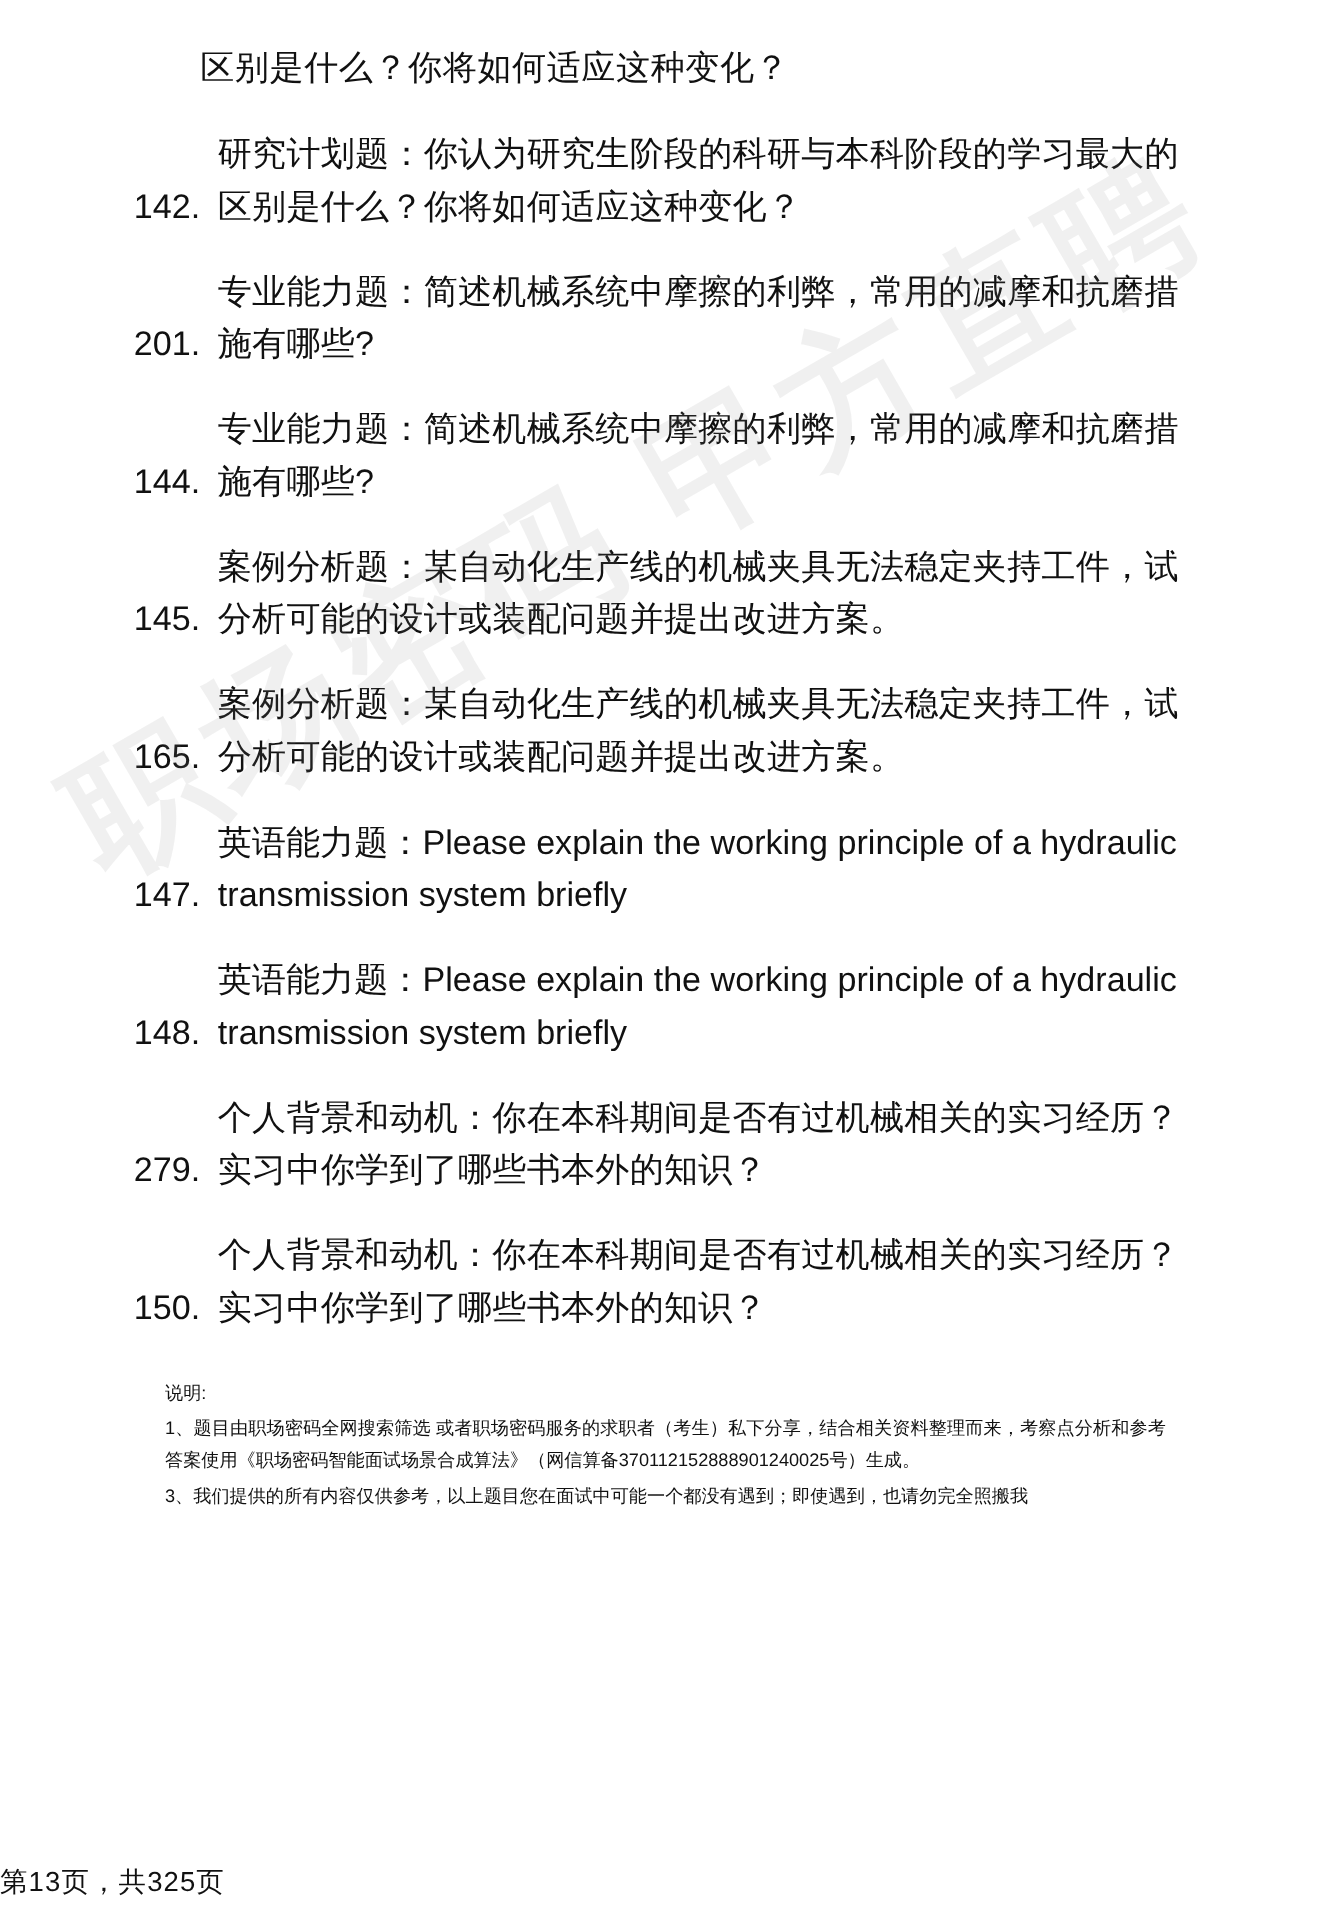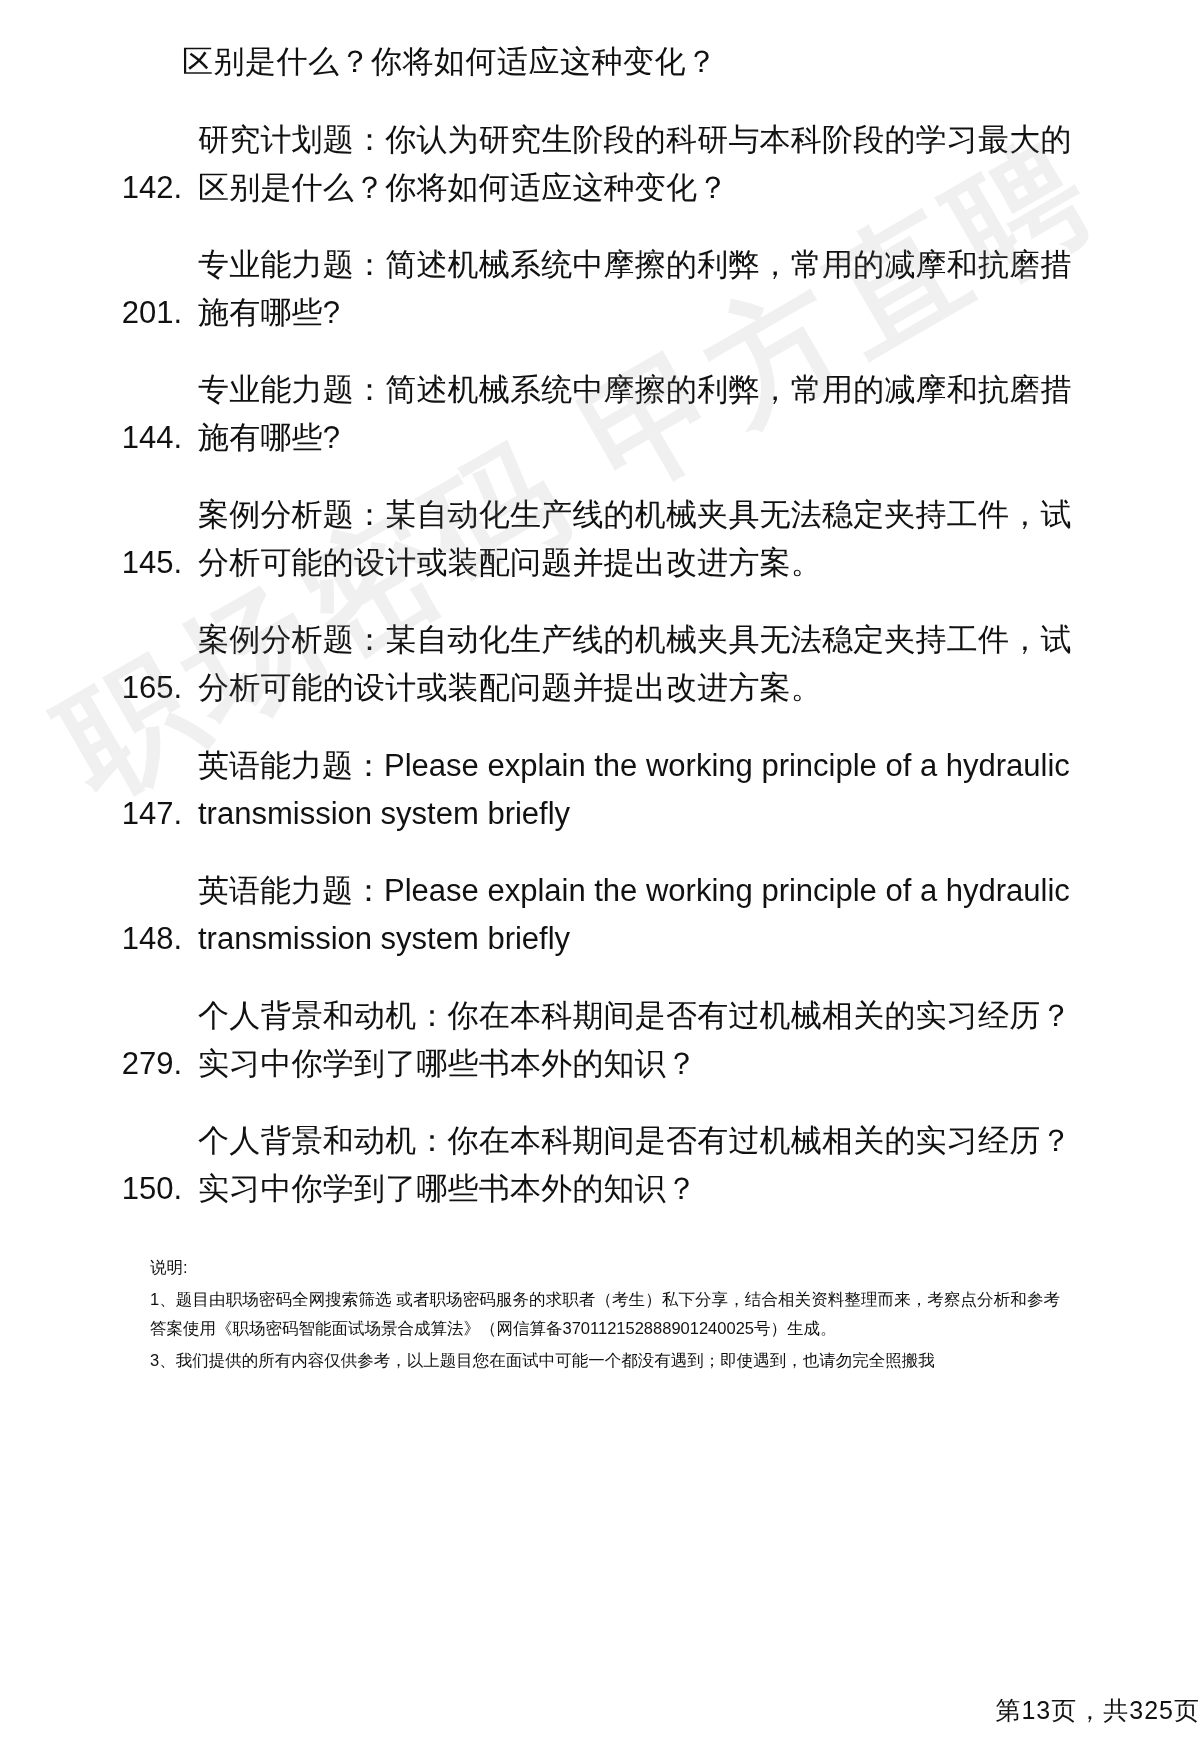--- a/index.html
+++ b/index.html
@@ -83,21 +83,21 @@
   }
   .notes p {
     margin: 0 0 4px 0;
     text-align: justify;
   }
   .footer {
     position: absolute;
     left: 0;
     right: 0;
     bottom: 28px;
-    text-align: right;
+    text-align: left;
     font-size: 25px;
     letter-spacing: 1px;
   }
 </style>
 </head>
 <body>
 
 <div class="page">
 
   <div class="watermark">职场密码 甲方直聘</div>

